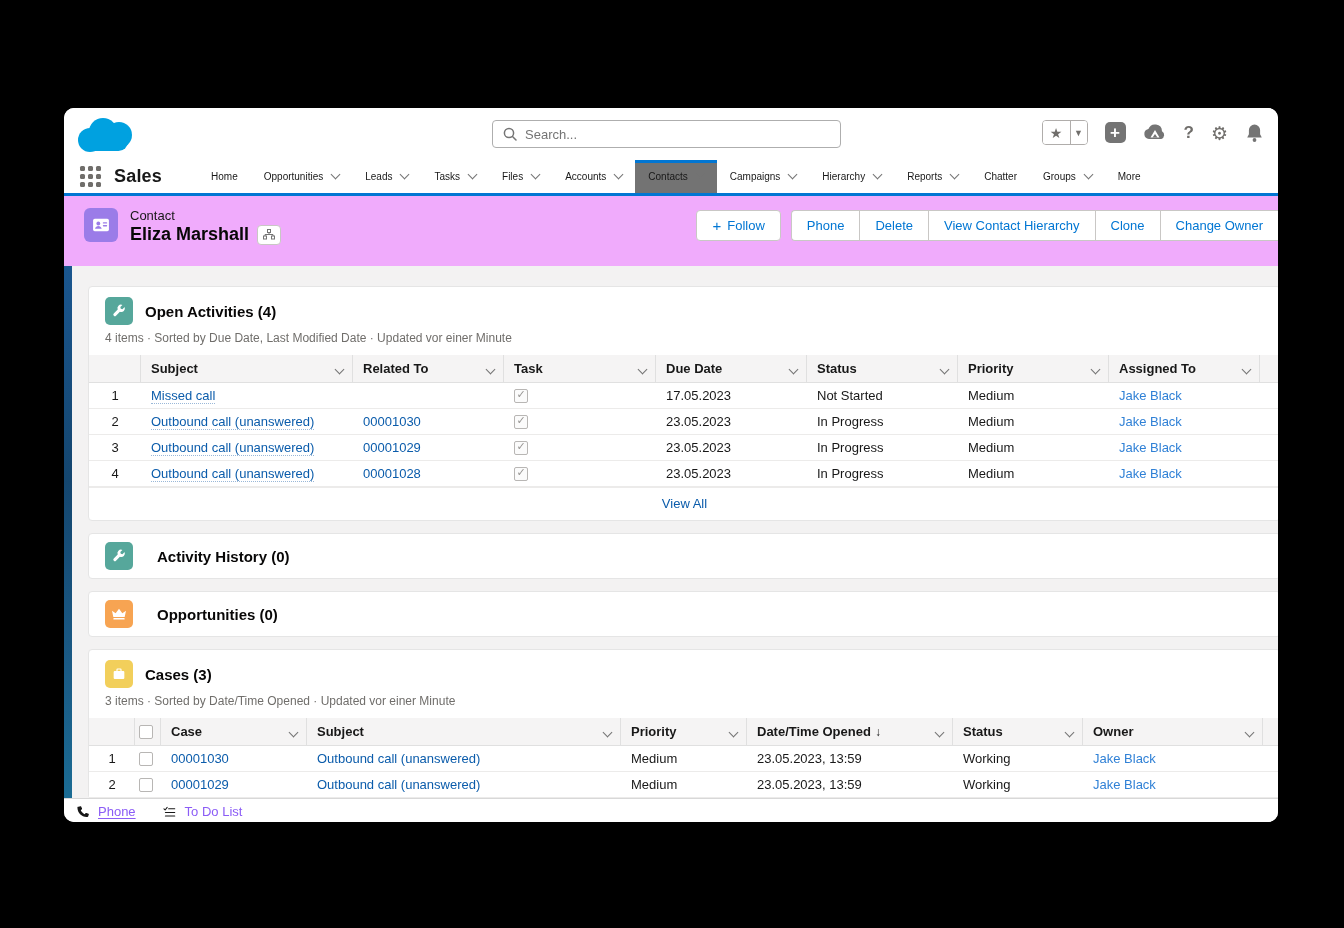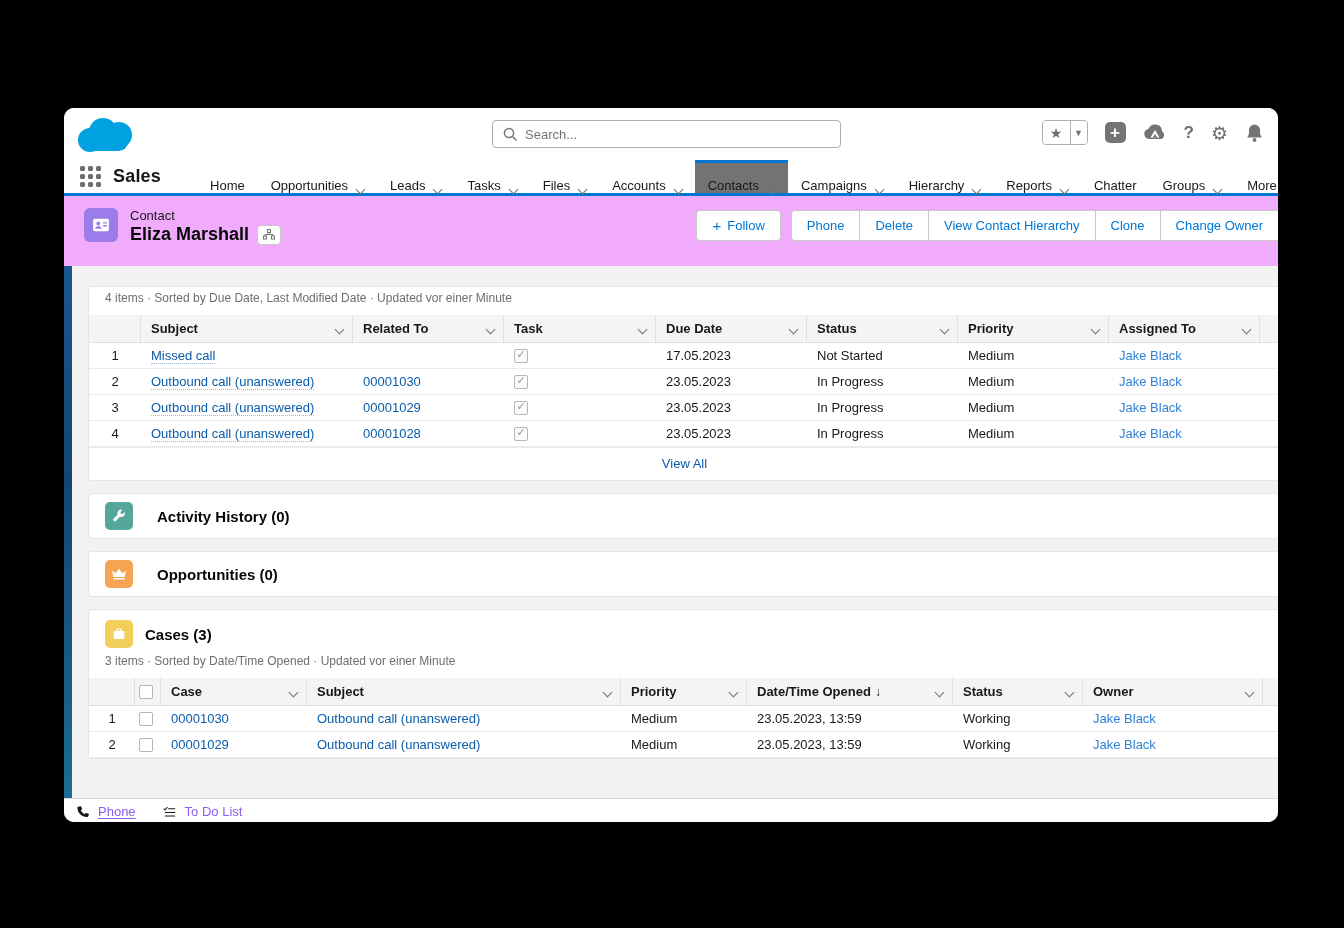--- a/index.html
+++ b/index.html
@@ -27,21 +27,21 @@
   .qmark{ font-size:17px; font-weight:700; }
   .gear{ font-size:19px; font-family:"DejaVu Sans",sans-serif; }
 
   
   .navbar{ height:36px; background:#fff; border-bottom:3px solid #0176d3; display:flex; align-items:stretch; padding-left:16px; }
   .waffle{ width:22px; height:22px; display:grid; grid-template-columns:repeat(3,5px); grid-template-rows:repeat(3,5px);
            gap:3px; align-self:center; margin-right:12px; cursor:pointer; }
   .waffle i{ background:#706e6b; border-radius:1.5px; }
   .appname{ font-size:18px; font-weight:700; color:#181818; align-self:center; margin-right:36px; letter-spacing:.2px; }
   .tabs{ display:flex; align-items:stretch; }
-  .tab{ display:flex; align-items:flex-end; padding:0 13px; font-size:13px; color:#181818; cursor:pointer; white-space:nowrap; }
+  .tab{ display:flex; align-items:center; padding:0 13px; font-size:10px; color:#181818; cursor:pointer; white-space:nowrap; }
   .tab .chev{ width:7px; height:7px; border-right:1.5px solid #747474; border-bottom:1.5px solid #747474;
               transform:rotate(45deg); margin-left:9px; margin-top:-4px; }
   .tab.active{ background:#737373; box-shadow:inset 0 3px 0 #0176d3; }
 
   
   .rec-header{ height:70px; background:#f0abfc; display:flex; padding:12px 8px 0 20px; position:relative; }
   .entity-icon{ width:34px; height:34px; border-radius:6px; background:#9b7ce8; display:flex; align-items:center; justify-content:center; margin-right:12px; }
   .rec-titles .etype{ font-size:13px; color:#181818; margin-bottom:1px; }
   .rec-name-row{ display:flex; align-items:center; gap:8px; }
   .rec-name{ font-size:18px; font-weight:700; color:#080707; }
@@ -239,20 +239,28 @@
         <button class="btn">Clone</button>
         <button class="btn">Change Owner</button>
       </div>
     </div>
   </div>
 
   <div class="content">
     <div class="bg-strip"></div>
 
     <section class="card">
+      <div class="card-head">
+        <div class="sec-icon teal">
+          <svg width="16" height="16" viewBox="0 0 16 16">
+            <path d="M13.6 4.1a3.6 3.6 0 0 1-4.7 4.7L5 12.7a1.55 1.55 0 1 1-2.2-2.2l3.9-3.9a3.6 3.6 0 0 1 4.7-4.7L9.3 4l.5 1.7 1.7.5z" fill="#fff"></path>
+          </svg>
+        </div>
+        <span class="card-title">Open Activities (4)</span>
+      </div>
       <div class="card-sub">4 items · Sorted by Due Date, Last Modified Date · Updated vor einer Minute</div>
 
       <div class="grid g-oa">
         <div class="th nochev"></div>
         <div class="th">
             <span>Subject</span>
             <i class="chev"></i>
           </div>
         <div class="th">
             <span>Related To</span>

